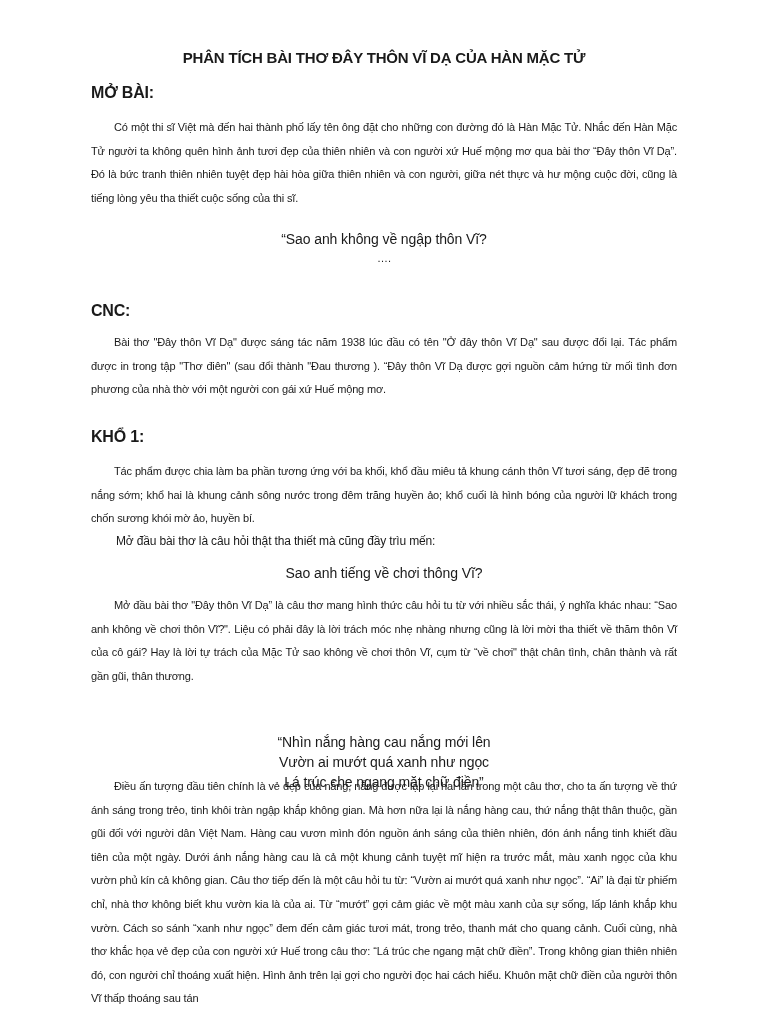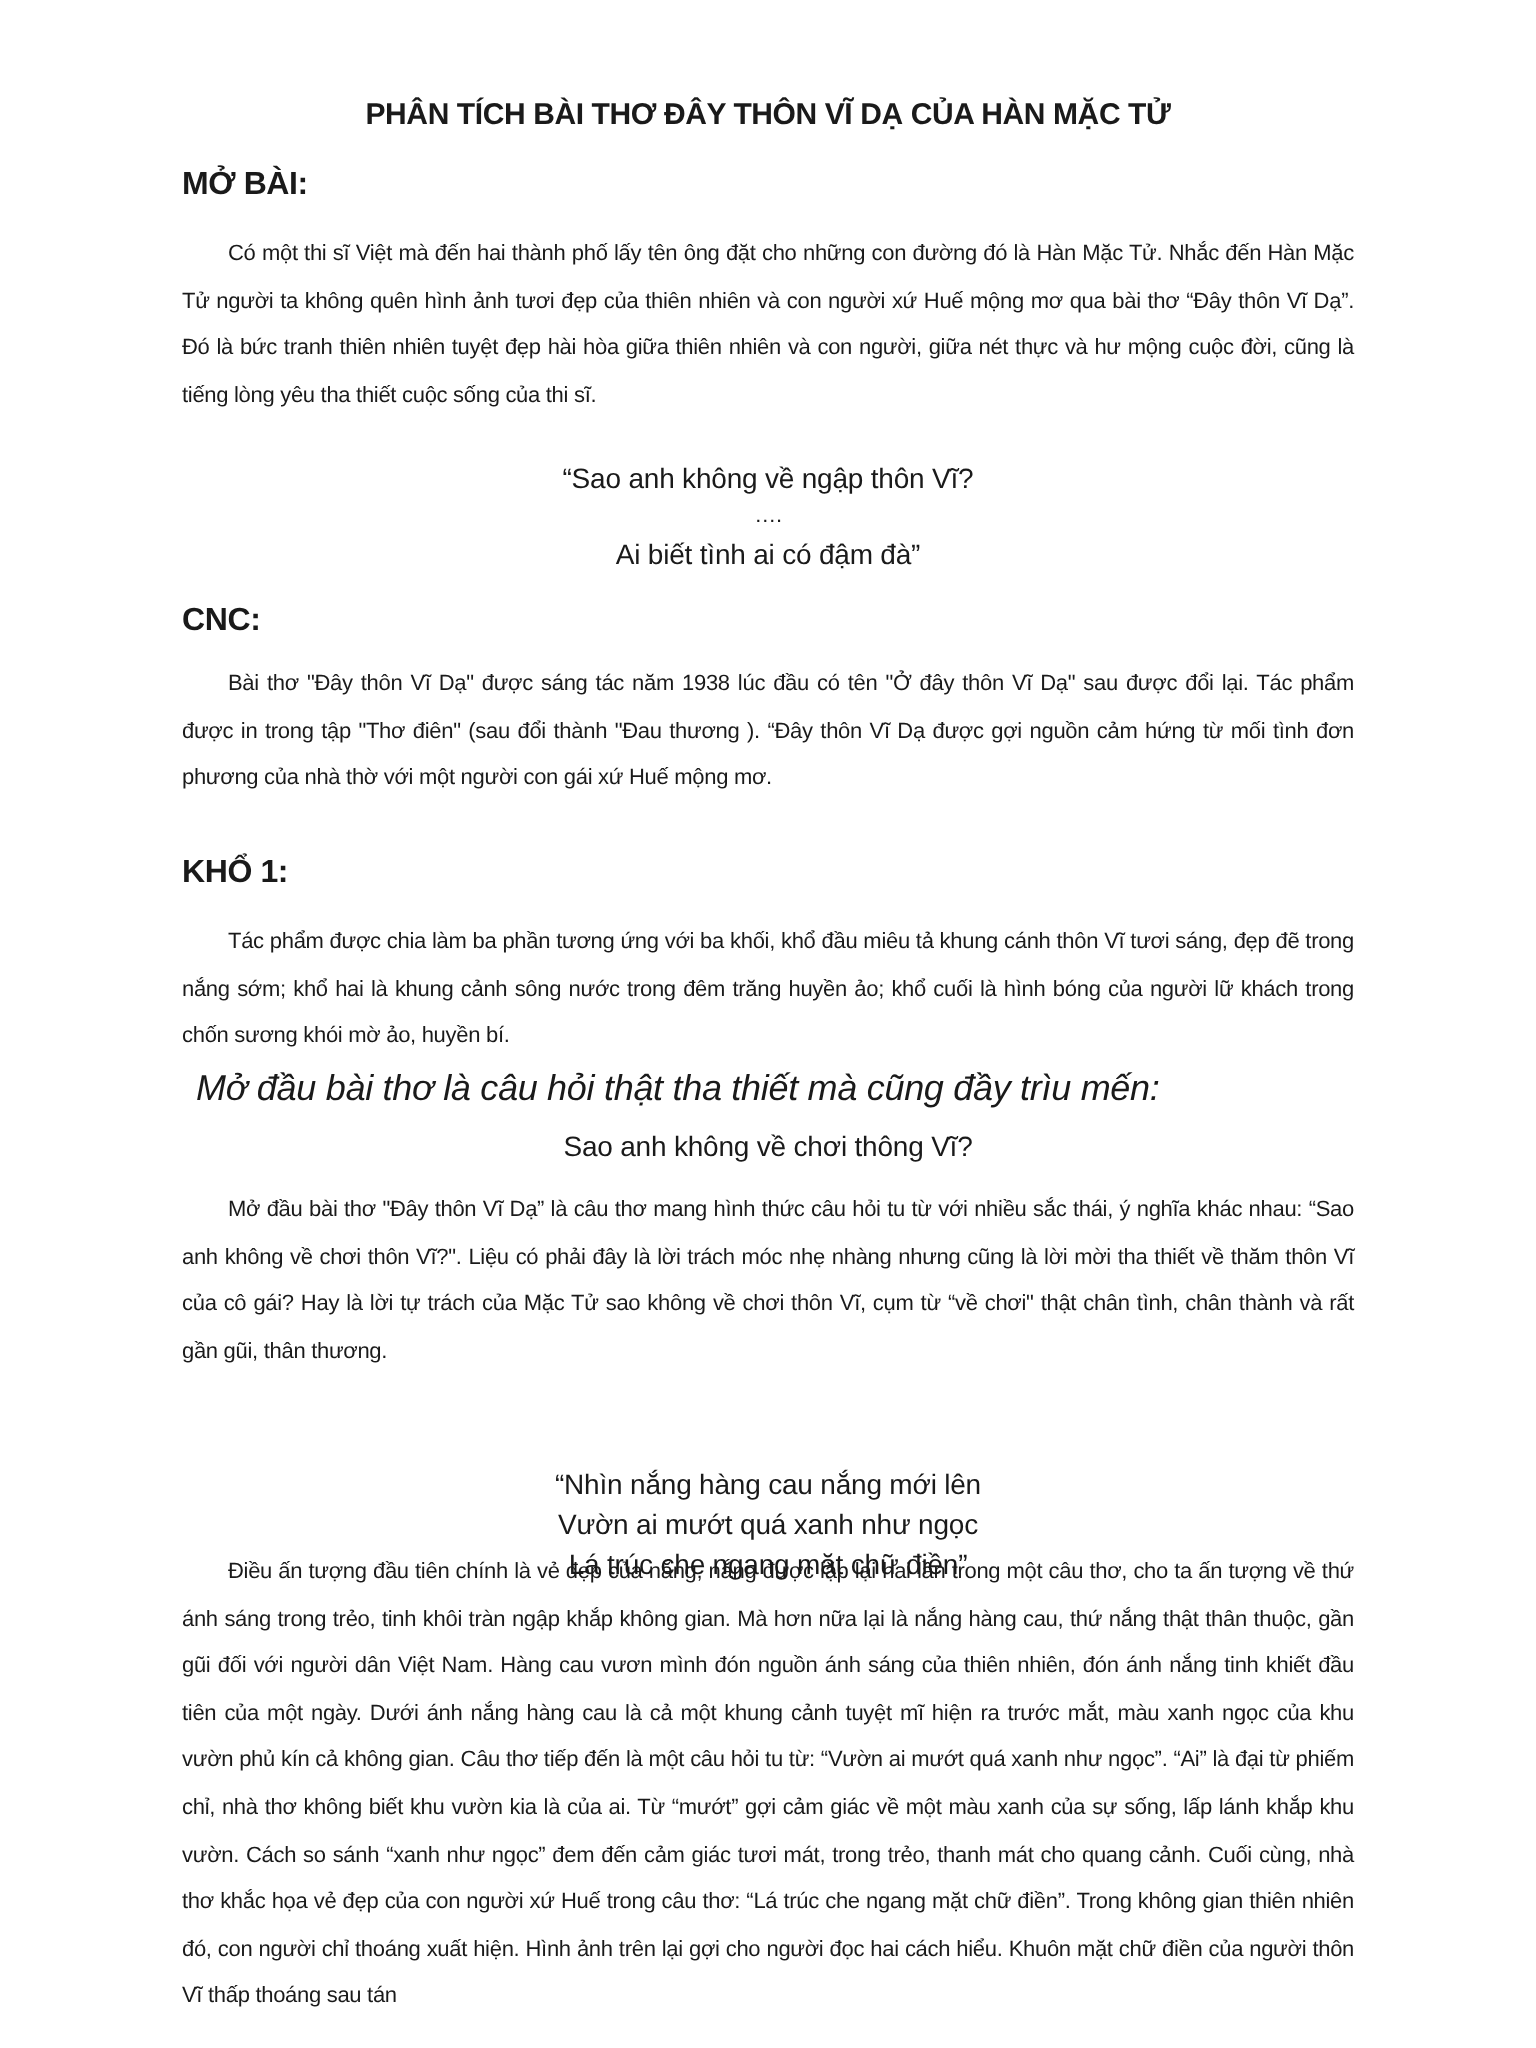--- a/index.html
+++ b/index.html
@@ -5,46 +5,45 @@
   html, body { margin: 0; padding: 0; background: #ffffff; }
   body { width: 768px; height: 1024px; overflow: hidden; position: relative;
          font-family: "Liberation Sans", "DejaVu Sans", sans-serif; color: #1a1a1a; }
   .page { position: absolute; left: 91px; top: 0; width: 586px; }
   .title { position: absolute; top: 49px; left: 0; width: 586px; text-align: center;
            font-weight: bold; font-size: 15px; letter-spacing: -0.2px; }
   .heading { position: absolute; left: 0; font-weight: bold; font-size: 16px; letter-spacing: -0.2px; text-align: right; }
   .para { position: absolute; left: 0; width: 586px; font-size: 11px; line-height: 23.6px;
           text-align: justify; text-indent: 23px; letter-spacing: -0.15px; }
   .verse { position: absolute; left: 0; width: 586px; text-align: center; font-size: 14px; line-height: 20px; letter-spacing: -0.1px; }
-  .single { position: absolute; left: 7px; font-size: 18px; letter-spacing: -0.15px; font-style: italic; }
+  .single { position: absolute; left: 25px; font-size: 12px; letter-spacing: -0.15px; }
 </style>
 </head>
 <body>
 
 <div class="page">
 
   <div class="title">PHÂN TÍCH BÀI THƠ ĐÂY THÔN VĨ DẠ CỦA HÀN MẶC TỬ</div>
 
   <div class="heading" style="top:84px;">MỞ BÀI:</div>
   <div class="para" style="top:116px;">Có một thi sĩ Việt mà đến hai thành phố lấy tên ông đặt cho những con đường đó là Hàn Mặc Tử. Nhắc đến Hàn Mặc Tử người ta không quên hình ảnh tươi đẹp của thiên nhiên và con người xứ Huế mộng mơ qua bài thơ “Đây thôn Vĩ Dạ”. Đó là bức tranh thiên nhiên tuyệt đẹp hài hòa giữa thiên nhiên và con người, giữa nét thực và hư mộng cuộc đời, cũng là tiếng lòng yêu tha thiết cuộc sống của thi sĩ.</div>
 
   <div class="verse" style="top:229px;">
     <div>“Sao anh không về ngập thôn Vĩ?</div>
     <div style="font-size:11px;line-height:18px;">….</div>
-    <div>Ai biết tình ai có đậm đà”</div>
   </div>
 
   <div class="heading" style="top:302px;">CNC:</div>
   <div class="para" style="top:331px;">Bài thơ "Đây thôn Vĩ Dạ" được sáng tác năm 1938 lúc đầu có tên "Ở đây thôn Vĩ Dạ" sau được đổi lại. Tác phẩm được in trong tập "Thơ điên" (sau đổi thành "Đau thương ). “Đây thôn Vĩ Dạ được gợi nguồn cảm hứng từ mối tình đơn phương của nhà thờ với một người con gái xứ Huế mộng mơ.</div>
 
   <div class="heading" style="top:428px;">KHỔ 1:</div>
   <div class="para" style="top:460px;">Tác phẩm được chia làm ba phần tương ứng với ba khối, khổ đầu miêu tả khung cánh thôn Vĩ tươi sáng, đẹp đẽ trong nắng sớm; khổ hai là khung cảnh sông nước trong đêm trăng huyền ảo; khổ cuối là hình bóng của người lữ khách trong chốn sương khói mờ ảo, huyền bí.</div>
 
   <div class="single" style="top:534px;">Mở đầu bài thơ là câu hỏi thật tha thiết mà cũng đầy trìu mến:</div>
-  <div class="verse" style="top:563px;">Sao anh không về chơi thông Vĩ?</div>
+  <div class="verse" style="top:563px;">Sao anh tiếng về chơi thông Vĩ?</div>
 
   <div class="para" style="top:594px;">Mở đầu bài thơ "Đây thôn Vĩ Dạ” là câu thơ mang hình thức câu hỏi tu từ với nhiều sắc thái, ý nghĩa khác nhau: “Sao anh không về chơi thôn Vĩ?". Liệu có phải đây là lời trách móc nhẹ nhàng nhưng cũng là lời mời tha thiết về thăm thôn Vĩ của cô gái? Hay là lời tự trách của Mặc Tử sao không về chơi thôn Vĩ, cụm từ “về chơi" thật chân tình, chân thành và rất gần gũi, thân thương.</div>
 
   <div class="verse" style="top:732px;">
     <div>“Nhìn nắng hàng cau nắng mới lên</div>
     <div>Vườn ai mướt quá xanh như ngọc</div>
     <div>Lá trúc che ngang mặt chữ điền”</div>
   </div>
 
   <div class="para" style="top:775px;">Điều ấn tượng đầu tiên chính là vẻ đẹp của nắng, nắng được lặp lại hai lần trong một câu thơ, cho ta ấn tượng về thứ ánh sáng trong trẻo, tinh khôi tràn ngập khắp không gian. Mà hơn nữa lại là nắng hàng cau, thứ nắng thật thân thuộc, gần gũi đối với người dân Việt Nam. Hàng cau vươn mình đón nguồn ánh sáng của thiên nhiên, đón ánh nắng tinh khiết đầu tiên của một ngày. Dưới ánh nắng hàng cau là cả một khung cảnh tuyệt mĩ hiện ra trước mắt, màu xanh ngọc của khu vườn phủ kín cả không gian. Câu thơ tiếp đến là một câu hỏi tu từ: “Vườn ai mướt quá xanh như ngọc”. “Ai” là đại từ phiếm chỉ, nhà thơ không biết khu vườn kia là của ai. Từ “mướt” gợi cảm giác về một màu xanh của sự sống, lấp lánh khắp khu vườn. Cách so sánh “xanh như ngọc” đem đến cảm giác tươi mát, trong trẻo, thanh mát cho quang cảnh. Cuối cùng, nhà thơ khắc họa vẻ đẹp của con người xứ Huế trong câu thơ: “Lá trúc che ngang mặt chữ điền”. Trong không gian thiên nhiên đó, con người chỉ thoáng xuất hiện. Hình ảnh trên lại gợi cho người đọc hai cách hiểu. Khuôn mặt chữ điền của người thôn Vĩ thấp thoáng sau tán</div>

